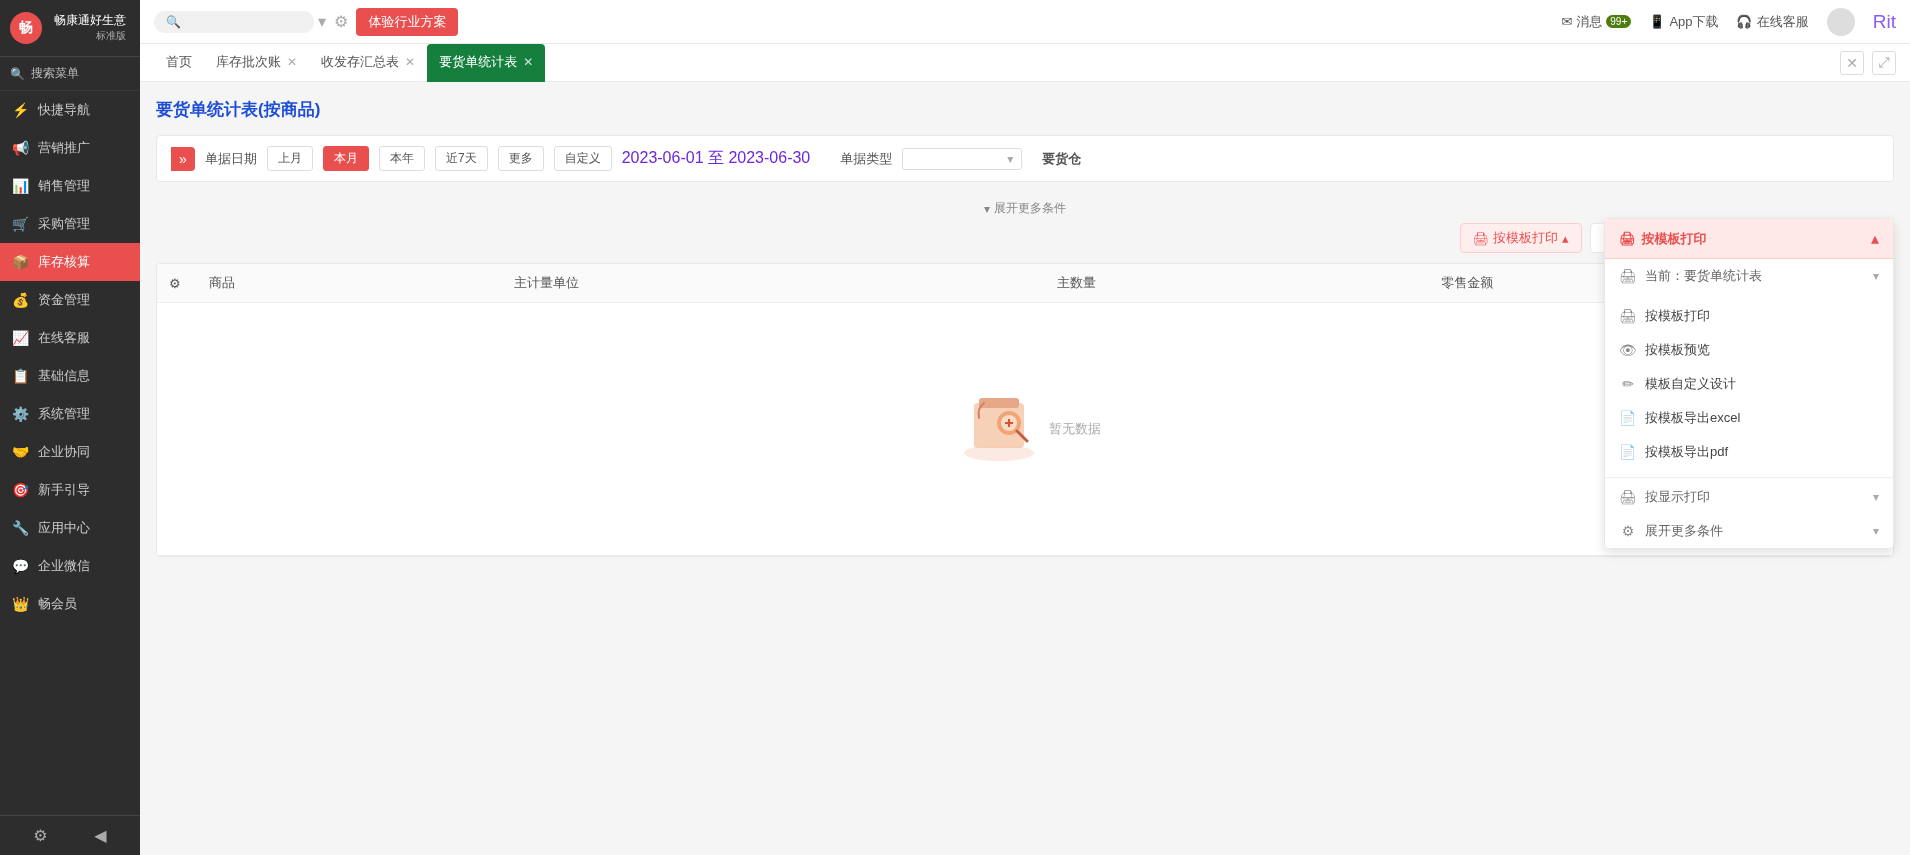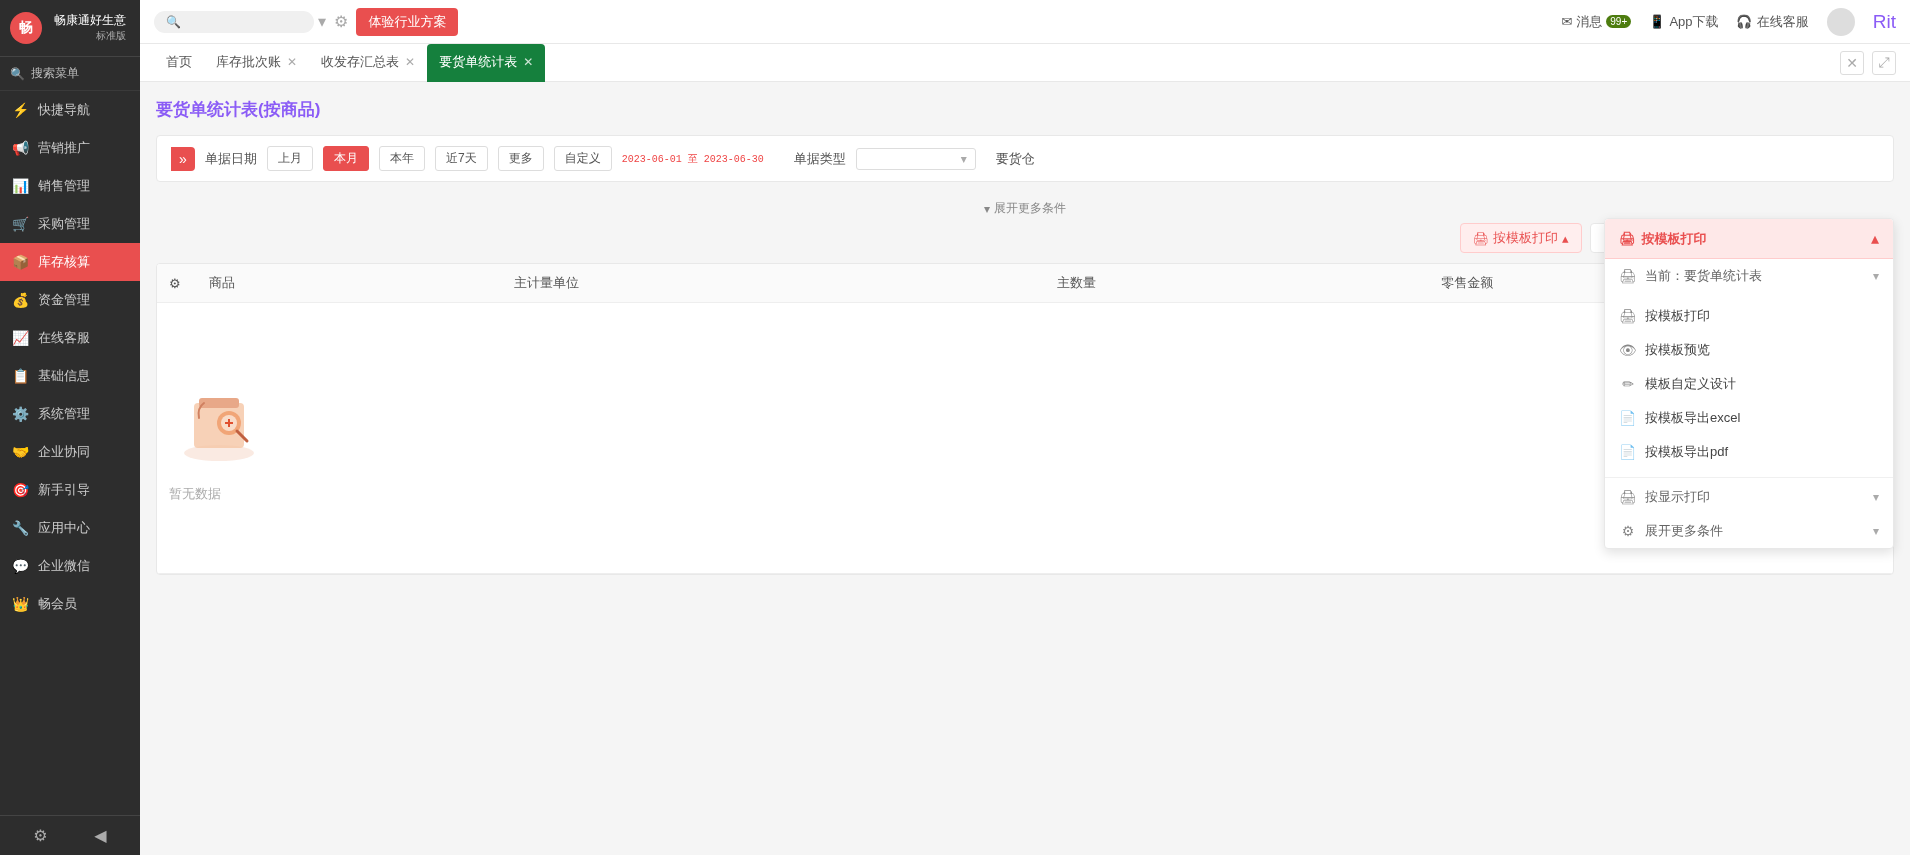--- a/index.html
+++ b/index.html
@@ -117,40 +117,40 @@
     .tab.active .tab-close { color: rgba(255,255,255,0.8); }
     .tabs-bar-right { margin-left: auto; display: flex; align-items: center; gap: 8px; }
     .tab-action-btn { width: 24px; height: 24px; display: flex; align-items: center; justify-content: center; cursor: pointer; color: #aaa; border: 1px solid #ddd; border-radius: 3px; font-size: 14px; }
 
     
     .content {
       flex: 1; overflow: auto; padding: 16px;
       position: relative;
     }
     .page-title {
-      font-size: 17px; font-weight: bold; color: #8b5cf6;
+      font-size: 17px; font-weight: bold; color: #1d4ed8;
       margin-bottom: 14px;
     }
 
     
     .filter-bar {
       background: #fff;
       border: 1px solid #e8e8e8;
       border-radius: 4px;
       padding: 10px 14px;
       margin-bottom: 12px;
     }
     .filter-row { display: flex; align-items: center; gap: 10px; flex-wrap: wrap; }
     .filter-label { color: #555; font-size: 13px; }
     .filter-btn {
       padding: 3px 10px; border-radius: 3px; cursor: pointer;
       border: 1px solid #ddd; background: #fff; color: #555; font-size: 12px;
     }
     .filter-btn.active { background: #e94f4f; color: #fff; border-color: #e94f4f; }
-    .filter-date-range { color: #ef4444; font-size: 10px; font-family: Liberation Mono, monospace; }
+    .filter-date-range { color: #6d28d9; font-size: 16px; }
     .filter-select {
       display: flex; align-items: center; gap: 4px;
       border: 1px solid #ddd; border-radius: 3px;
       padding: 3px 8px; background: #fff; cursor: pointer;
       font-size: 12px; color: #555;
       min-width: 120px;
     }
     .filter-select-arrow { color: #aaa; }
 
     .expand-more {
@@ -181,21 +181,21 @@
       white-space: nowrap;
     }
     table tbody td {
       padding: 10px 12px;
       border-bottom: 1px solid #eee;
       color: #333;
     }
 
     
     .empty-state {
-      display: flex; flex-direction: column; align-items: flex-start;
+      display: flex; flex-direction: row; align-items: center;
       justify-content: center; padding: 60px 0;
     }
     .empty-icon {
       width: 100px; height: 100px;
       display: flex; align-items: center; justify-content: center;
       margin-bottom: 12px;
     }
     .empty-icon svg { width: 100px; height: 100px; }
     .empty-text { color: #aaa; font-size: 13px; }
 
@@ -411,21 +411,21 @@
         <button class="filter-btn">更多</button>
         <button class="filter-btn">自定义</button>
         <span class="filter-date-range">2023-06-01 至 2023-06-30</span>
 
         <span class="filter-label" style="margin-left:20px;">单据类型</span>
         <div class="filter-select">
           <span style="flex:1;"></span>
           <span class="filter-select-arrow">▾</span>
         </div>
 
-        <span class="filter-label" style="margin-left:10px;">要货仓</span>
+        <span class="filter-label" style="margin-left:10px;font-weight:bold;">要货仓</span>
       </div>
     </div>
 
     <div class="expand-more">
       <span>▾</span>
       <span>展开更多条件</span>
     </div>
 
     <div class="toolbar">
       <button class="toolbar-btn template-print">

